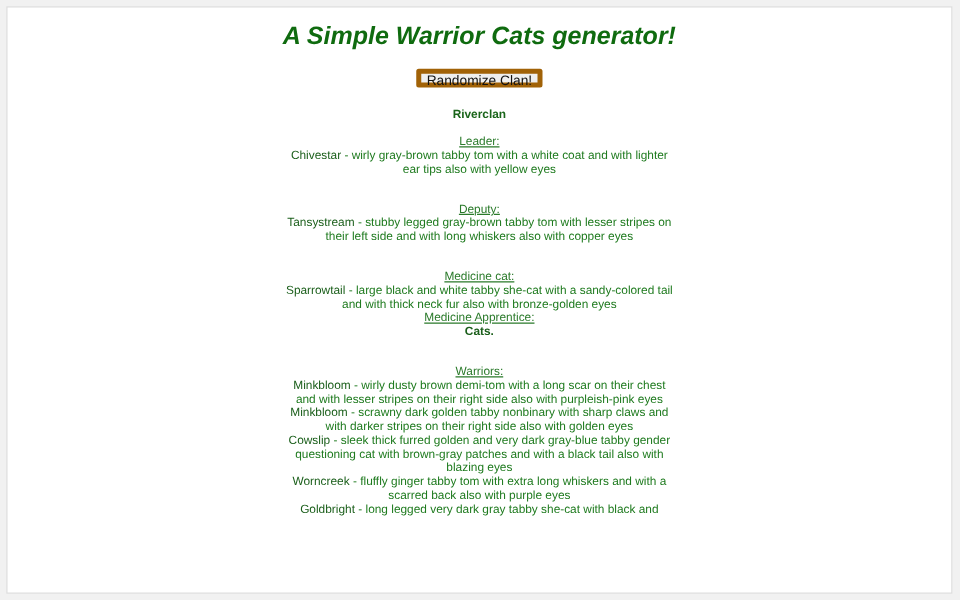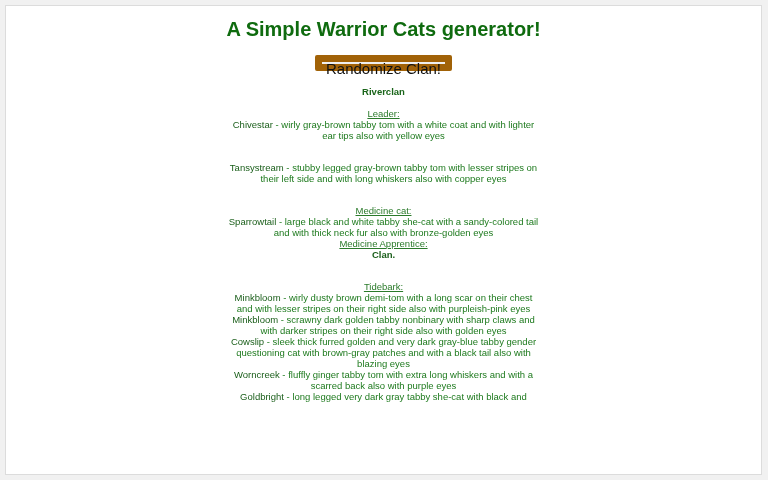--- a/index.html
+++ b/index.html
@@ -30,32 +30,33 @@
       font-size: 9.5px;
       line-height: 11px;
     }
     h1 {
       margin: 11px -200px 0 -200px;
       font-size: 20px;
       line-height: 24px;
       font-weight: bold;
       color: #0f6b0f;
       font-family: "Liberation Sans", sans-serif;
+      font-style: italic;
     }
     .btn-wrap {
       margin-top: 14px;
       height: 16px;
     }
     button.randomize {
       font-family: "Liberation Sans", sans-serif;
-      font-size: 15px;
+      font-size: 11px;
       line-height: 11px;
       color: #111;
       background: #efefef;
-      border: 7px solid #a16207;
+      border: 4px solid #a16207;
       border-radius: 2px;
       padding: 1px 4px;
       height: 15px;
       cursor: pointer;
     }
     .clan-name {
       margin-top: 15px;
       font-weight: bold;
       color: #1a651a;
     }
@@ -90,36 +91,37 @@
 
     <div class="gap1"></div>
 
     <div class="section-title">Leader:</div>
     <div class="entry">
       <span class="cat-name">Chivestar</span><span> - wirly gray-brown tabby tom with a white coat and with lighter ear tips also with yellow eyes</span>
     </div>
 
     <div class="gap2"></div>
 
+    <div class="section-title">Deputy:</div>
     <div class="entry">
       <span class="cat-name">Tansystream</span><span> - stubby legged gray-brown tabby tom with lesser stripes on their left side and with long whiskers also with copper eyes</span>
     </div>
 
     <div class="gap2"></div>
 
     <div class="section-title">Medicine cat:</div>
     <div class="entry">
       <span class="cat-name">Sparrowtail</span><span> - large black and white tabby she-cat with a sandy-colored tail and with thick neck fur also with bronze-golden eyes</span>
     </div>
     <div class="section-title">Medicine Apprentice:</div>
-    <div class="none">Clan.</div>
+    <div class="none">Cats.</div>
 
     <div class="gap2"></div>
 
-    <div class="section-title">Tidebark:</div>
+    <div class="section-title">Warriors:</div>
     <div class="entry">
       <span class="cat-name">Minkbloom</span><span> - wirly dusty brown demi-tom with a long scar on their chest and with lesser stripes on their right side also with purpleish-pink eyes</span>
     </div>
     <div class="entry">
       <span class="cat-name">Minkbloom</span><span> - scrawny dark golden tabby nonbinary with sharp claws and with darker stripes on their right side also with golden eyes</span>
     </div>
     <div class="entry">
       <span class="cat-name">Cowslip</span><span> - sleek thick furred golden and very dark gray-blue tabby gender questioning cat with brown-gray patches and with a black tail also with blazing eyes</span>
     </div>
     <div class="entry">

